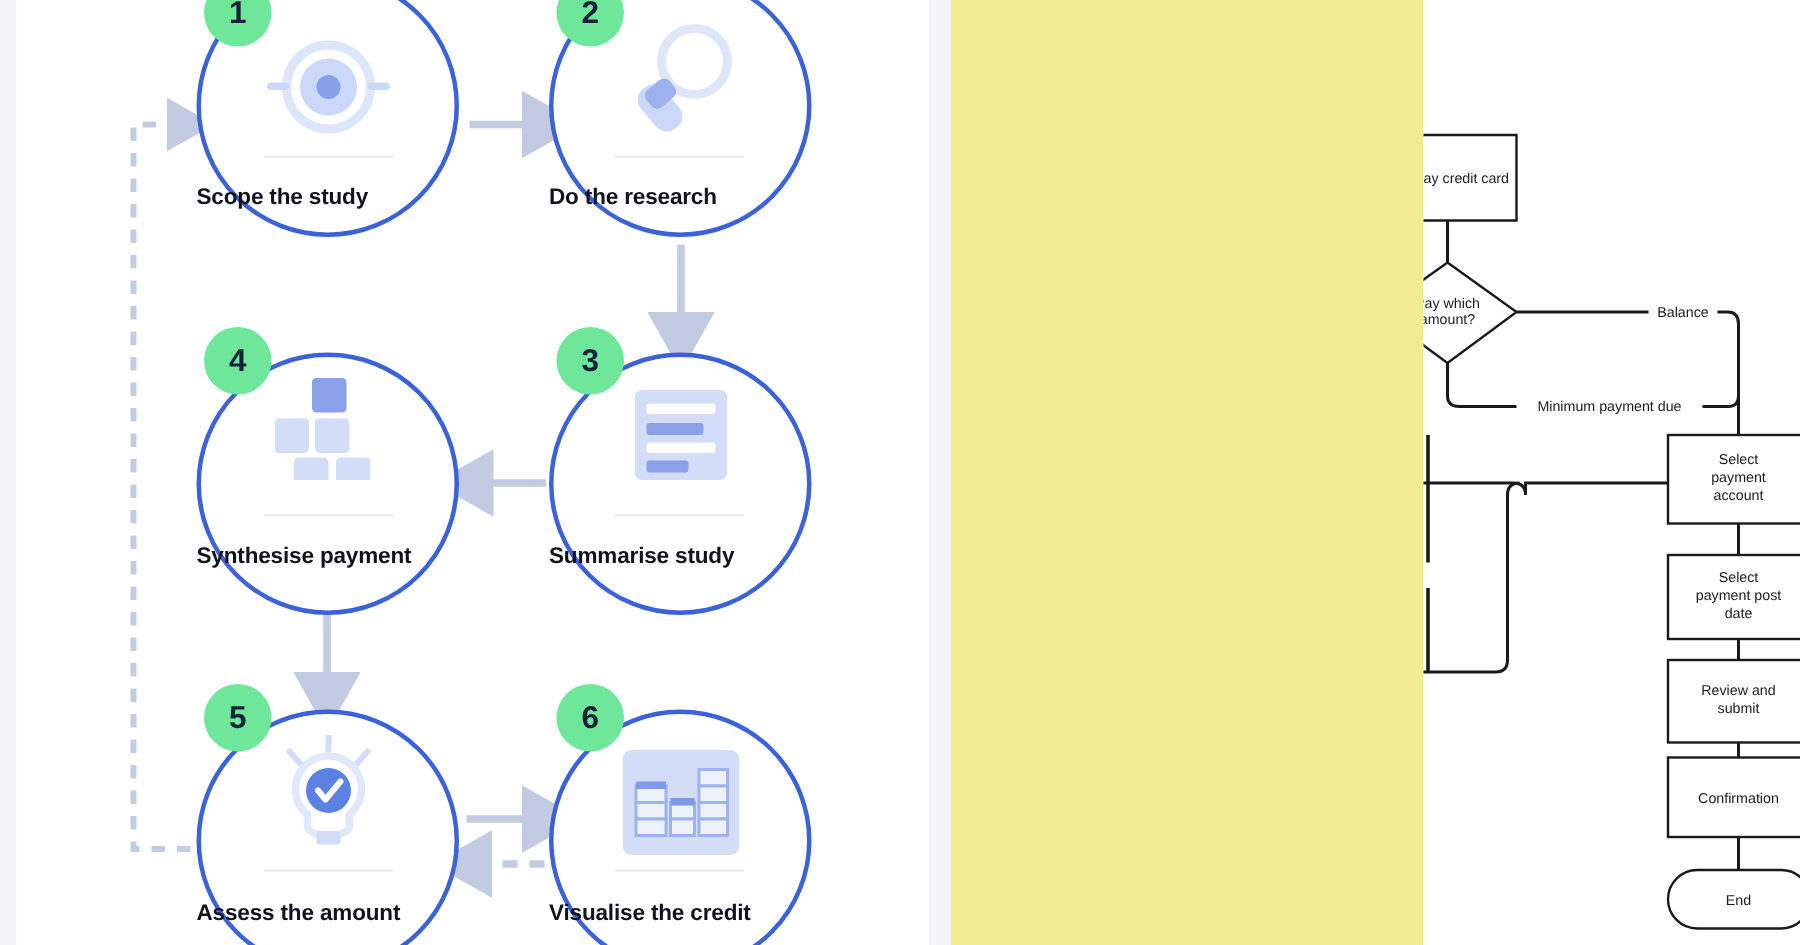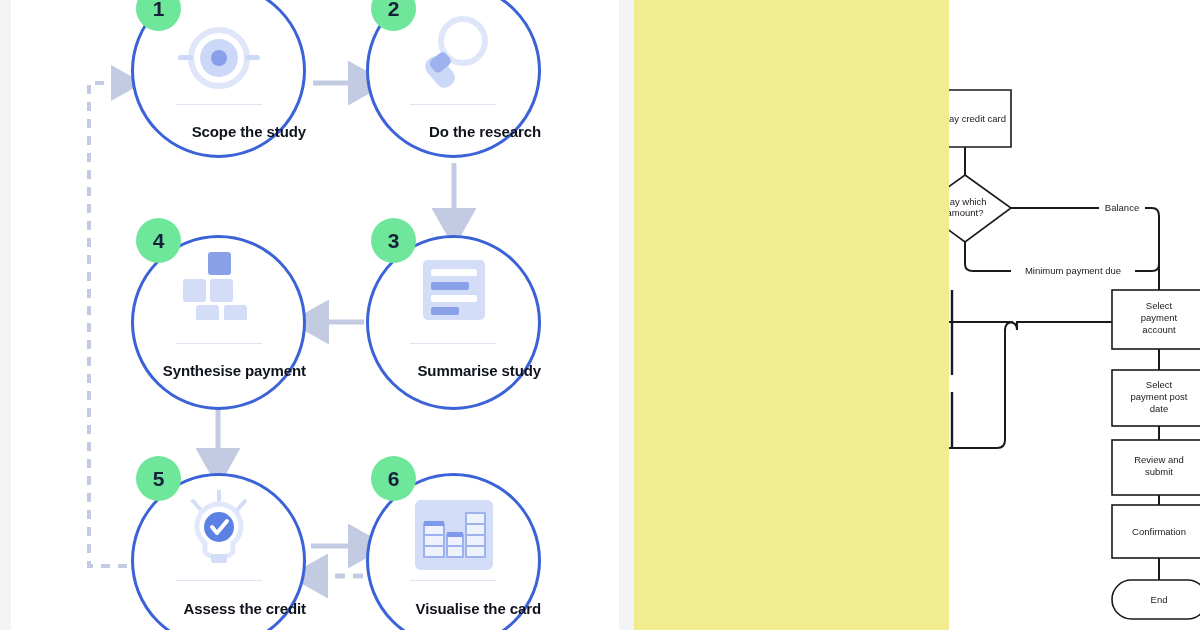--- a/index.html
+++ b/index.html
@@ -40,21 +40,21 @@
   .node-circle{
     position:absolute;
     border-radius:50%;
     border:3px solid #3b62d6;
     background:#ffffff;
     box-sizing:border-box;
   }
   .node-label{
     position:absolute;
     width:100%;
-    text-align:right;
+    text-align:left;
     font-size:15px;
     font-weight:bold;
     color:#10131c;
     letter-spacing:-0.1px;
     white-space:nowrap;
   }
   .node-rule{
     position:absolute;
     height:1px;
     background:#dfe4f3;
@@ -161,42 +161,42 @@
       <line x1="35" y1="0" x2="35" y2="10"></line>
       <line x1="9" y1="11" x2="16" y2="19"></line>
       <line x1="61" y1="11" x2="54" y2="19"></line>
     </g>
     <path d="M35 14 a22 22 0 0 1 14 39 l0 8 a14 6 0 0 1 -28 0 l0 -8 a22 22 0 0 1 14 -39 z" fill="none" stroke="#e2e8fb" stroke-width="5"></path>
     <circle cx="35" cy="37" r="15" fill="#5c81e4"></circle>
     <path d="M28 37 l5 6 l10 -12" fill="none" stroke="#ffffff" stroke-width="4" stroke-linecap="round" stroke-linejoin="round"></path>
     <rect x="27" y="64" width="16" height="9" rx="2" fill="#d4ddf8"></rect>
   </svg>
   <div class="node-rule" style="left:176px;top:580px;width:86px;"></div>
-  <div class="node-label" style="left:131px;top:600px;width:175px;">Assess the credit</div>
+  <div class="node-label" style="left:131px;top:600px;width:175px;">Assess the amount</div>
 
   <div class="node-circle" style="left:366px;top:473px;width:175px;height:175px;"></div>
   <div class="badge" style="left:371px;top:456px;">6</div>
   <svg class="node-icon" style="left:415px;top:500px;" width="78" height="70" viewBox="0 0 78 70">
     <rect x="0" y="0" width="78" height="70" rx="6" fill="#d4ddf8"></rect>
     <g fill="#eef2fd" stroke="#9db2ef" stroke-width="2">
       <rect x="9" y="24" width="20" height="11"></rect>
       <rect x="9" y="35" width="20" height="11"></rect>
       <rect x="9" y="46" width="20" height="11"></rect>
       <rect x="32" y="35" width="16" height="11"></rect>
       <rect x="32" y="46" width="16" height="11"></rect>
       <rect x="51" y="13" width="19" height="11"></rect>
       <rect x="51" y="24" width="19" height="11"></rect>
       <rect x="51" y="35" width="19" height="11"></rect>
       <rect x="51" y="46" width="19" height="11"></rect>
     </g>
     <rect x="9" y="21" width="20" height="5" fill="#7f9aec"></rect>
     <rect x="32" y="32" width="16" height="5" fill="#7f9aec"></rect>
   </svg>
   <div class="node-rule" style="left:410px;top:580px;width:86px;"></div>
-  <div class="node-label" style="left:366px;top:600px;width:175px;">Visualise the card</div>
+  <div class="node-label" style="left:366px;top:600px;width:175px;">Visualise the credit</div>
 
   <svg class="flow-svg" width="251" height="630" viewBox="0 0 251 630">
 
     <g stroke="#1a1a1a" stroke-width="1.6" fill="none">
 
       <path d="M -30 90 L 62 90 L 62 147 L -30 147"></path>
 
       <line x1="16" y1="147" x2="16" y2="175" stroke-width="2"></line>
 
       <path d="M 16 175 L 62 208 L 16 242 L -30 208 Z"></path>

